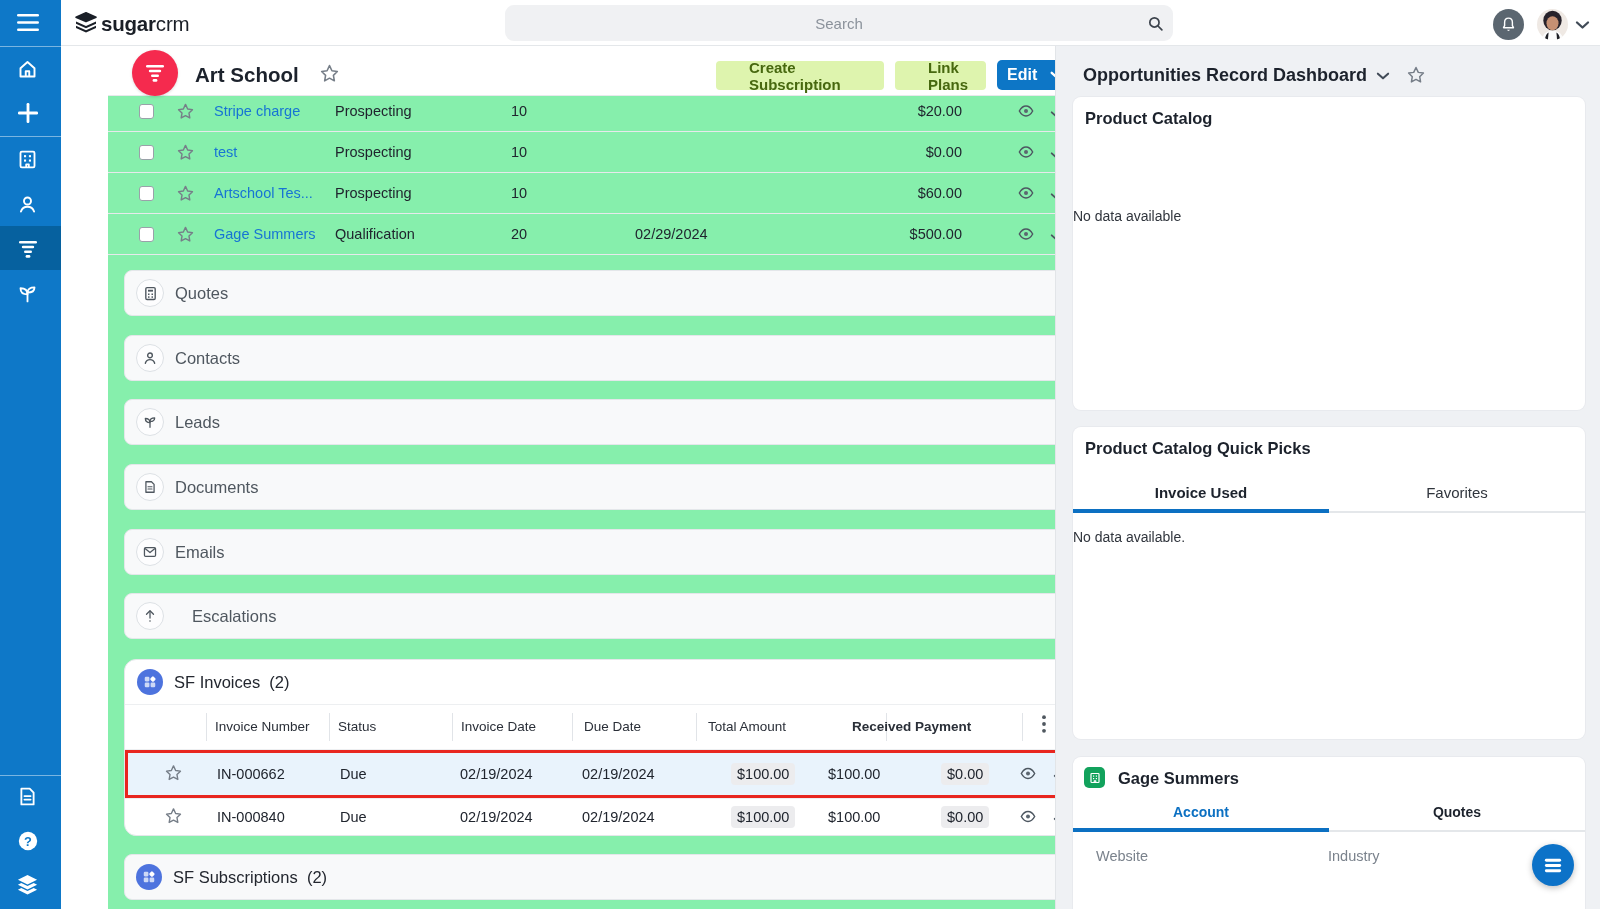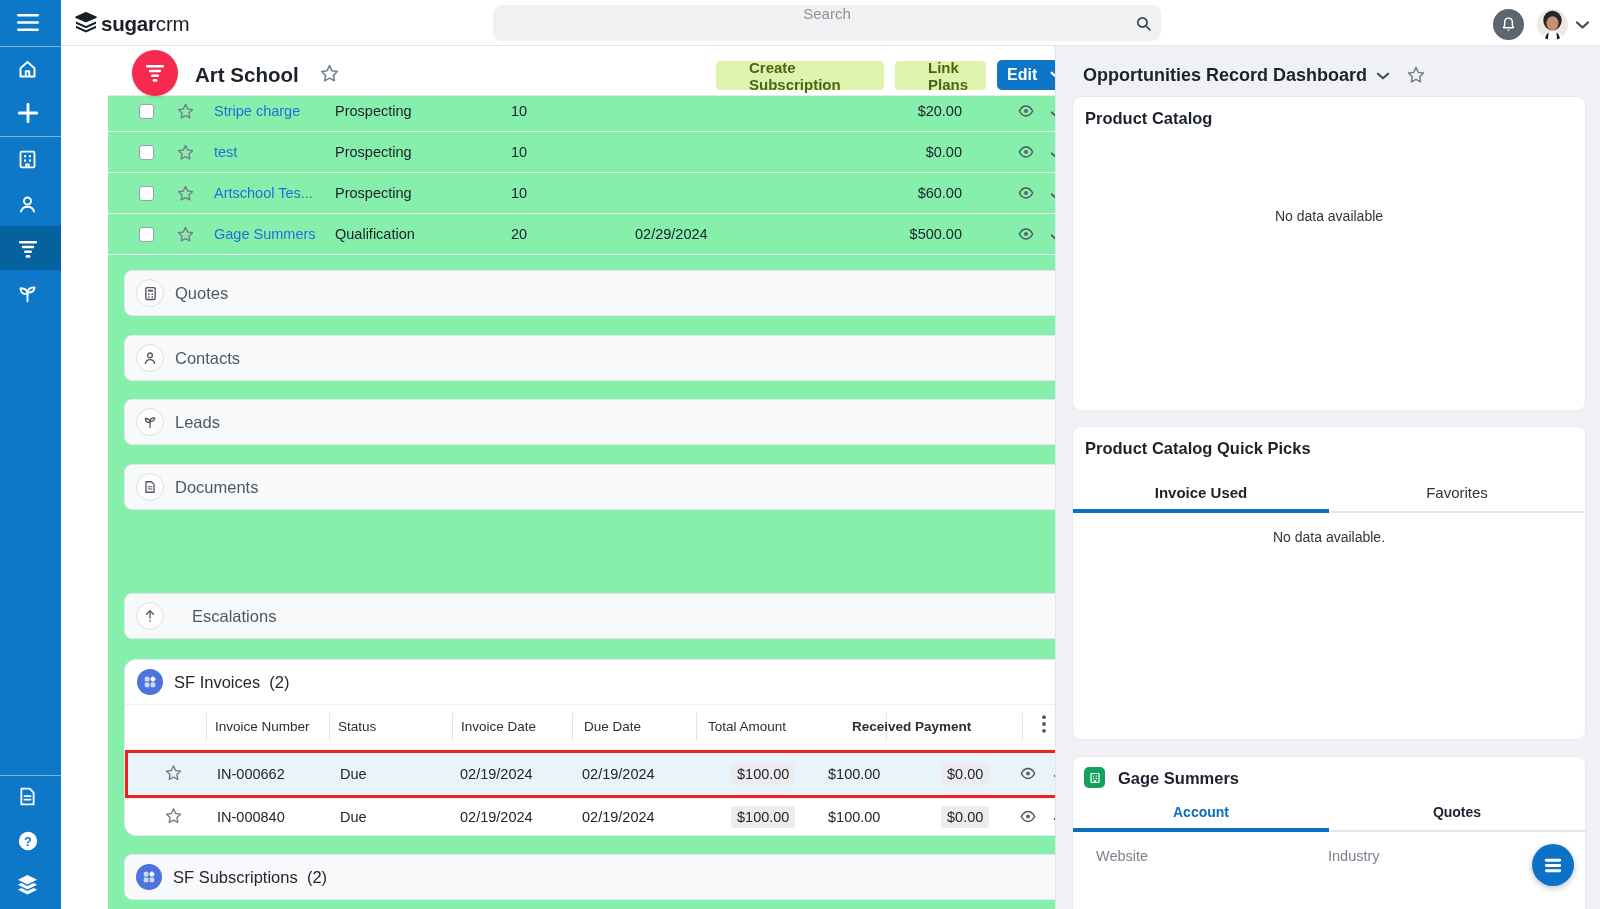--- a/index.html
+++ b/index.html
@@ -8,21 +8,21 @@
   
   #sidebar { position:absolute; left:0; top:0; width:61px; height:909px; background:#0e78c8; z-index:30; }
   #sidebar .icon { position:absolute; left:0; width:55px; display:flex; justify-content:center; align-items:center; }
   #sidebar .divider { position:absolute; left:0; width:61px; height:1px; background:rgba(255,255,255,0.45); }
   #sidebar .active { position:absolute; left:0; width:61px; height:44px; background:#06619f; }
 
   
   #topbar { position:absolute; left:61px; top:0; width:1539px; height:46px; background:#fff; border-bottom:1px solid #e4e7ea; z-index:20; }
   #logo { position:absolute; left:14px; top:12px; display:flex; align-items:flex-start; }
   #logo .t { font-size:20.5px; color:#1a1f27; letter-spacing:-0.2px; margin-left:4px; line-height:21px; position:relative; top:1px; }
-  #search { position:absolute; left:432px; top:5px; width:668px; height:36px; background:#f0f1f3; border-radius:9px; display:flex; }
+  #search { position:absolute; left:444px; top:5px; width:668px; height:36px; background:#f0f1f3; border-radius:9px; display:flex; align-items:center; }
   #search .ph { flex:1; text-align:center; color:#8b929b; font-size:15px; }
   #bell { position:absolute; left:1432px; top:9px; width:31px; height:31px; border-radius:50%; background:#5b6670; display:flex; align-items:center; justify-content:center; }
   #avatar { position:absolute; left:1476px; top:9px; width:31px; height:31px; border-radius:50%; overflow:hidden; }
   #topchev { position:absolute; left:1514px; top:16px; }
 
   
   #main { position:absolute; left:61px; top:46px; width:994px; height:863px; background:#86efac;margin-left:47px; }
   #recordhead { position:absolute; left:0; top:0; width:994px; height:49px; background:#fff; }
   #filtercircle { position:absolute; left:24px; top:4px; width:46px; height:46px; border-radius:50%; background:#f52a4e; display:flex; align-items:center; justify-content:center; box-shadow:0 1px 3px rgba(0,0,0,0.15); z-index:5; }
   #rectitle { position:absolute; left:87px; top:17px; font-size:20.5px; font-weight:bold; color:#1c222c; }
@@ -70,21 +70,21 @@
   .invrow .eye { left:895px; height:15px; }
   .invrow .chv { left:928px; height:9px; }
   #invrow1 { height:48px; background:#e9f3fc; outline:3px solid #e8261f; outline-offset:-3px; }
   #invrow2 { height:37px; border-top:1px solid #edeff1; }
 
   
   #right { position:absolute; left:1055px; top:46px; width:545px; height:863px; background:#eff1f4; border-left:1px solid #e2e5e8; }
   #dashtitle { position:absolute; left:27px; top:19px; font-size:18px; font-weight:bold; color:#1c222c; }
   .card { position:absolute; left:17px; width:512px; background:#fff; border-radius:8px; box-shadow:0 0 0 1px #e8eaee; }
   .cardtitle { position:absolute; left:12px; top:12px; font-size:16.5px; font-weight:bold; color:#1c222c; }
-  .nodata { position:absolute; width:100%; text-align:center; font-size:14px; color:#30353d; }
+  .nodata { position:absolute; width:100%; text-align:left; font-size:14px; color:#30353d; }
   .tabs { position:absolute; left:0; top:44px; width:100%; height:42px; border-bottom:2px solid #e4e7ea; }
   .tabs .tab { position:absolute; top:0; width:50%; height:42px; display:flex; align-items:center; justify-content:center; font-size:15px; }
   .tabs .underline { position:absolute; left:0; bottom:-2px; width:256px; height:4px; background:#0c70c2; }
 
   #fab { position:absolute; left:1532px; top:844px; width:42px; height:42px; border-radius:50%; background:#0c72c8; display:flex; align-items:center; justify-content:center; box-shadow:0 2px 6px rgba(0,0,0,0.25); z-index:40; }
 </style>
 </head>
 <body>
 
 <div id="topbar">
@@ -346,20 +346,29 @@
       <span class="lbl">Leads</span>
     </div>
   <div class="panel" style="top:418px;">
       <div class="circ">
         <svg width="14" height="14" viewBox="0 0 24 24" fill="none" stroke="#4f575f" stroke-width="2.2" stroke-linejoin="round">
           <path d="M5 3 H14.5 L19 7.5 V21 H5 Z"></path>
           <path d="M8.5 11.5 H15.5 M8.5 15.5 H15.5" stroke-linecap="round" stroke-width="1.8"></path>
         </svg>
       </div>
       <span class="lbl">Documents</span>
+    </div>
+  <div class="panel" style="top:483px;">
+      <div class="circ">
+        <svg width="14" height="14" viewBox="0 0 24 24" fill="none" stroke="#4f575f" stroke-width="2.2" stroke-linejoin="round">
+          <rect x="2.5" y="4.5" width="19" height="15" rx="2"></rect>
+          <path d="M3.5 6 L12 13 L20.5 6"></path>
+        </svg>
+      </div>
+      <span class="lbl">Emails</span>
     </div>
   <div class="panel" style="top:547px;gap:17px;">
       <div class="circ">
         <svg width="14" height="14" viewBox="0 0 24 24" fill="none" stroke="#4f575f" stroke-width="2.2" stroke-linecap="round" stroke-linejoin="round">
           <path d="M12 15.5 V3.5"></path>
           <path d="M6 9 L12 3 L18 9"></path>
           <circle cx="12" cy="20.5" r="1.4" fill="#4f575f" stroke="none"></circle>
         </svg>
       </div>
       <span class="lbl">Escalations</span>

